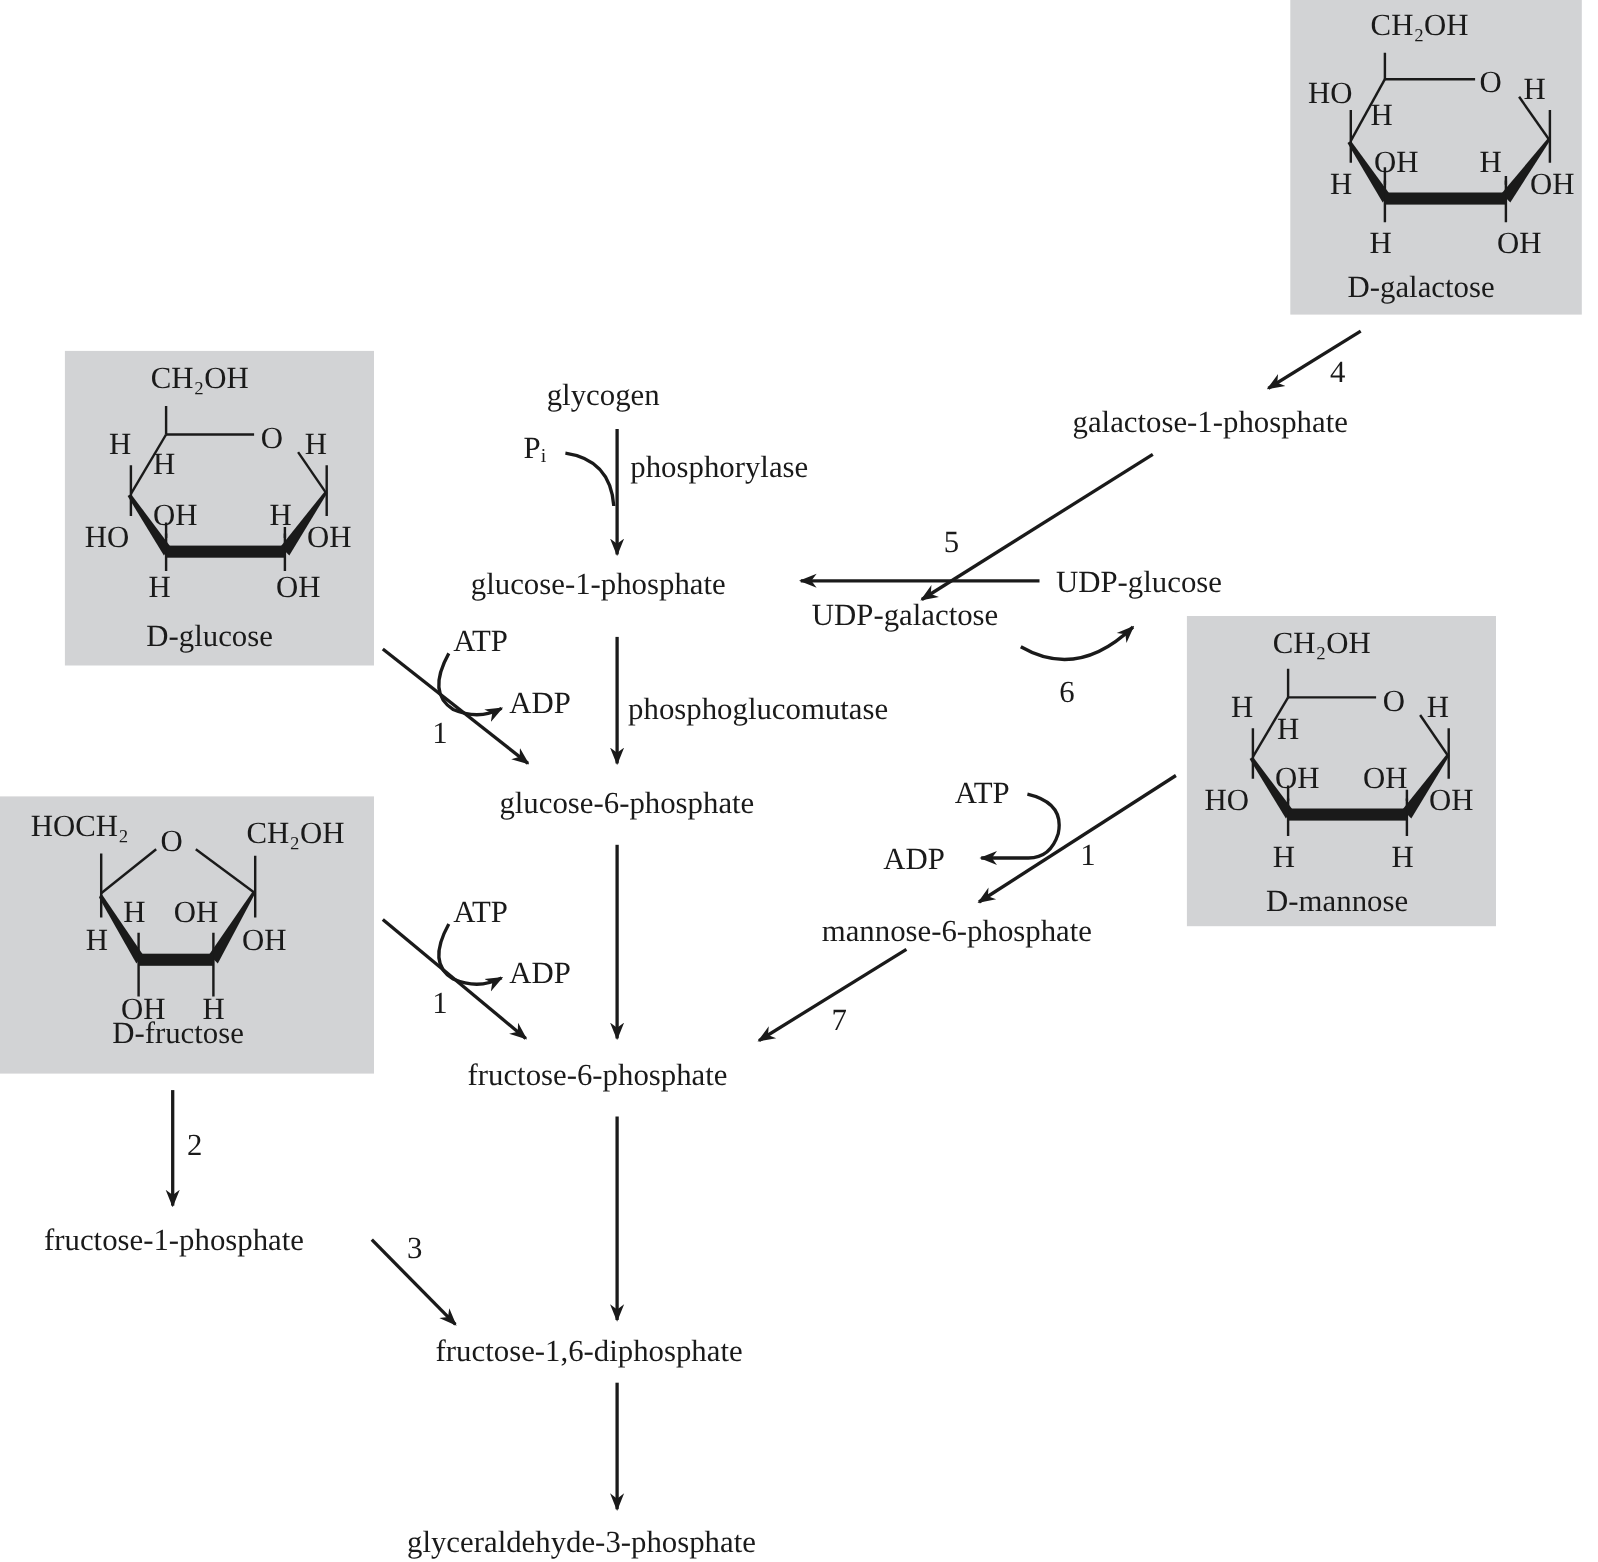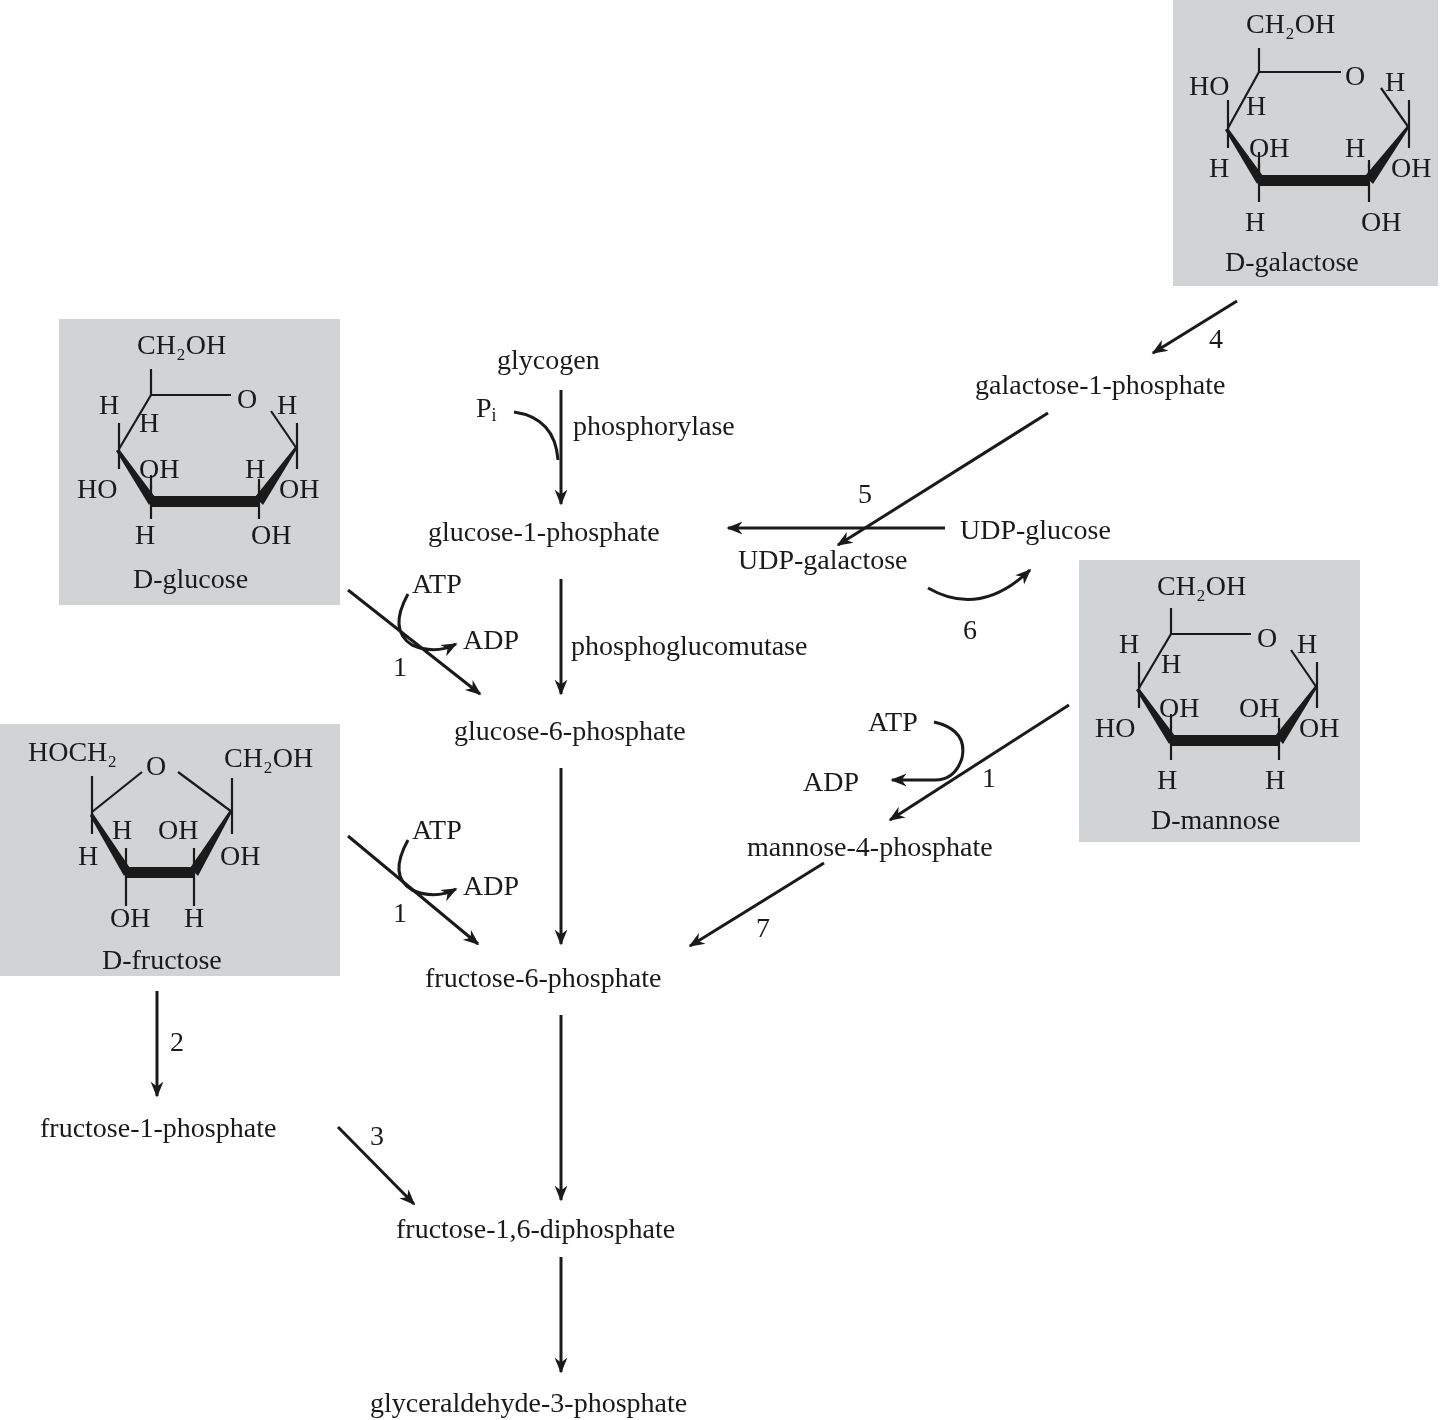--- a/index.html
+++ b/index.html
@@ -97,21 +97,21 @@
   </svg>
   <span class="t" style="left:28px; top:14px;"><span>HOCH₂</span></span>
   <span class="t" style="left:146px; top:28px;">O</span>
   <span class="t" style="left:224px; top:20px;">CH₂OH</span>
   <span class="t" style="left:112px; top:92px;">H</span>
   <span class="t" style="left:158px; top:92px;">OH</span>
   <span class="t" style="left:78px; top:118px;">H</span>
   <span class="t" style="left:220px; top:118px;">OH</span>
   <span class="t" style="left:110px; top:180px;">OH</span>
   <span class="t" style="left:184px; top:180px;">H</span>
-  <span class="name" style="left:102px; top:222px;">D-fructose</span>
+  <span class="name" style="left:102px; top:202px;">D-fructose</span>
 </div>
 
 <div class="box" style="left:1079px; top:560px; width:281px; height:282px;">
   <svg class="ring" width="281" height="282">
     <g stroke="#1a1a1a" stroke-width="2.2" fill="none">
       <line x1="92" y1="48" x2="92" y2="74"></line>
       <line x1="92" y1="74" x2="172" y2="74"></line>
       <line x1="92" y1="74" x2="60" y2="128"></line>
       <line x1="60" y1="102" x2="60" y2="148"></line>
       <line x1="212" y1="90" x2="238" y2="128"></line>
@@ -194,21 +194,21 @@
 <span class="lbl" style="left:738px; top:546px;">UDP-galactose</span>
 <span class="lbl" style="left:975px; top:371px;">galactose-1-phosphate</span>
 <span class="lbl" style="left:571px; top:632px;">phosphoglucomutase</span>
 <span class="lbl" style="left:454px; top:717px;">glucose-6-phosphate</span>
 <span class="lbl" style="left:412px; top:570px;">ATP</span>
 <span class="lbl" style="left:463px; top:626px;">ADP</span>
 <span class="lbl" style="left:412px; top:816px;">ATP</span>
 <span class="lbl" style="left:463px; top:872px;">ADP</span>
 <span class="lbl" style="left:868px; top:708px;">ATP</span>
 <span class="lbl" style="left:803px; top:768px;">ADP</span>
-<span class="lbl" style="left:747px; top:833px;">mannose-4-phosphate</span>
+<span class="lbl" style="left:747px; top:833px;">mannose-6-phosphate</span>
 <span class="lbl" style="left:425px; top:964px;">fructose-6-phosphate</span>
 <span class="lbl" style="left:40px; top:1114px;">fructose-1-phosphate</span>
 <span class="lbl" style="left:396px; top:1215px;">fructose-1,6-diphosphate</span>
 <span class="lbl" style="left:370px; top:1389px;">glyceraldehyde-3-phosphate</span>
 
 <span class="num" style="left:393px; top:653px;">1</span>
 <span class="num" style="left:393px; top:899px;">1</span>
 <span class="num" style="left:982px; top:764px;">1</span>
 <span class="num" style="left:170px; top:1028px;">2</span>
 <span class="num" style="left:370px; top:1122px;">3</span>

